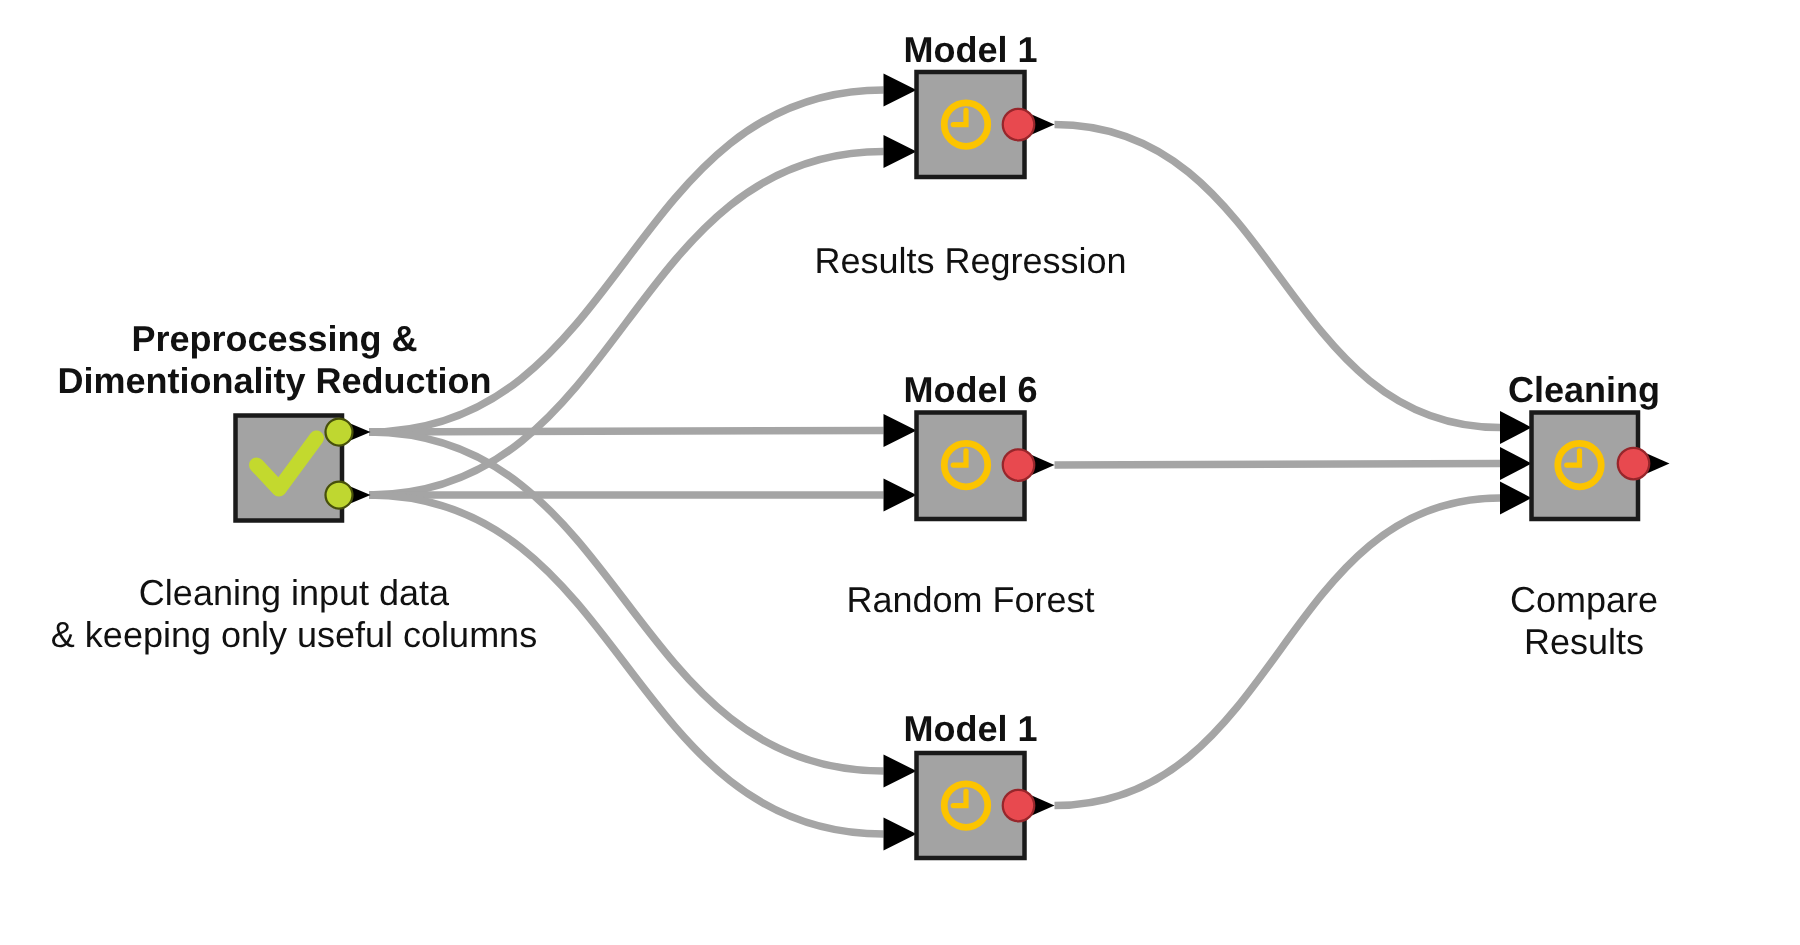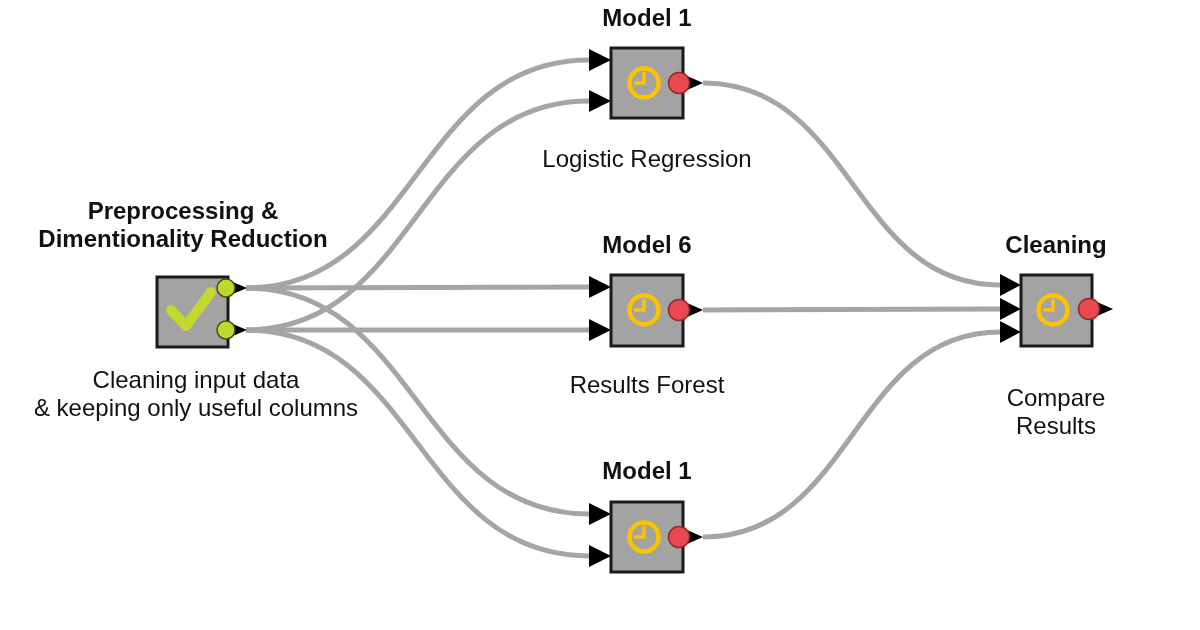--- a/index.html
+++ b/index.html
@@ -24,20 +24,21 @@
   .red-port  { fill: var(--red-port, #e8494f); stroke: var(--red-port-border, #97262b); stroke-width: 1.5; }
   .clock-ring  { fill: none; stroke: var(--clock, #fcc400); stroke-width: 4.5; }
   .clock-hands { fill: none; stroke: var(--clock, #fcc400); stroke-width: 3.5; stroke-linecap: round; }
   .check     { fill: none; stroke: var(--check, #c3d92e); stroke-width: 10; stroke-linecap: round; stroke-linejoin: round; }
   .label {
     position: absolute;
     transform: translateX(-50%);
     text-align: center;
     white-space: pre-line;
     color: var(--text, #111111);
+    margin-top: 16px;
   }
   .title   { font-weight: 700; font-size: 24px; line-height: 28px; }
   .caption { font-weight: 400; font-size: 24px; line-height: 28px; }
 </style>
 </head>
 <body>
 
 <div id="canvas">
 
   <svg id="wires-svg" viewBox="0 0 1200 630" xmlns="http://www.w3.org/2000/svg">
@@ -112,23 +113,23 @@
       <circle class="red-port" cx="1089" cy="309" r="10.5"></circle>
     </g>
   </svg>
 
   <div class="label caption" style="left:196px;  top:366px;">Cleaning input data
 &amp; keeping only useful columns</div>
   <div class="label title" style="left:183px;  top:197px;">Preprocessing &amp;
 Dimentionality Reduction</div>
 
   <div class="label title" style="left:647px;  top:4px;">Model 1</div>
-  <div class="label caption" style="left:647px;  top:145px;">Logistic Regression</div>
+  <div class="label caption" style="left:647px;  top:145px;">Results Regression</div>
 
   <div class="label title" style="left:647px;  top:231px;">Model 6</div>
-  <div class="label caption" style="left:647px;  top:371px;">Results Forest</div>
+  <div class="label caption" style="left:647px;  top:371px;">Random Forest</div>
 
   <div class="label title" style="left:647px;  top:457px;">Model 1</div>
 
   <div class="label title" style="left:1056px; top:231px;">Cleaning</div>
-  <div class="label caption" style="left:1056px; top:384px;">Compare Results</div>
+  <div class="label caption" style="left:1056px; top:371px;">Compare Results</div>
 
 </div>
 
 </body></html>

